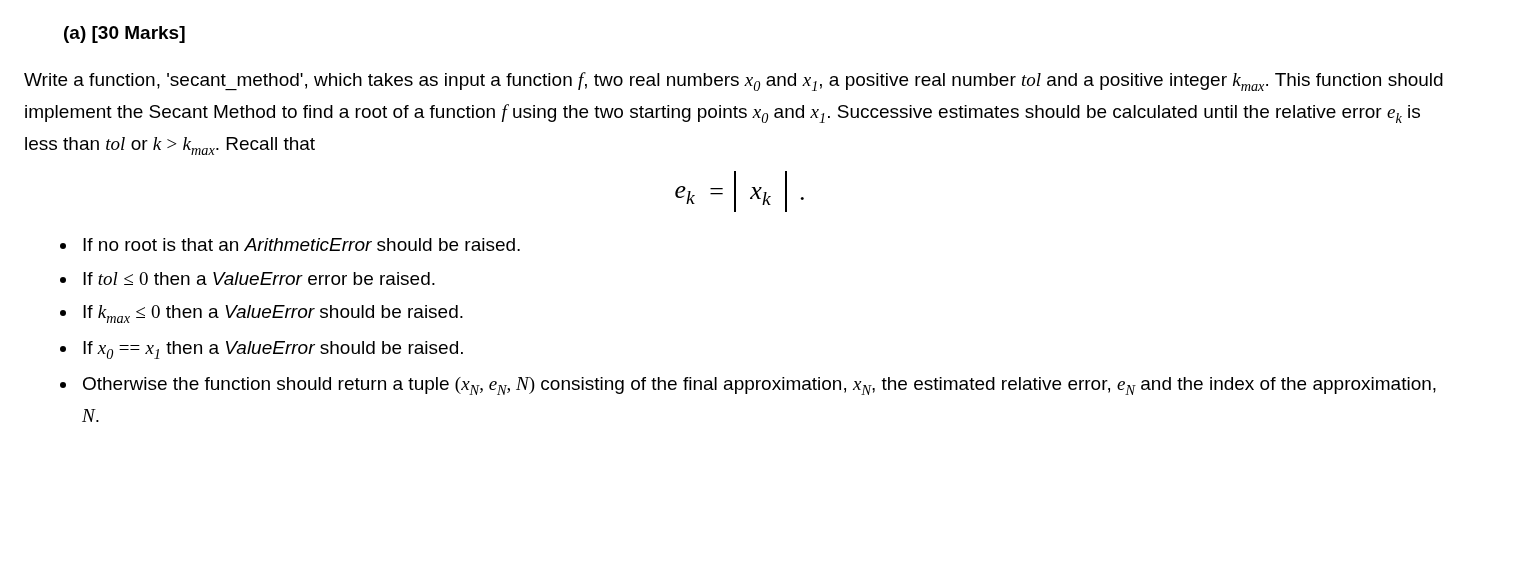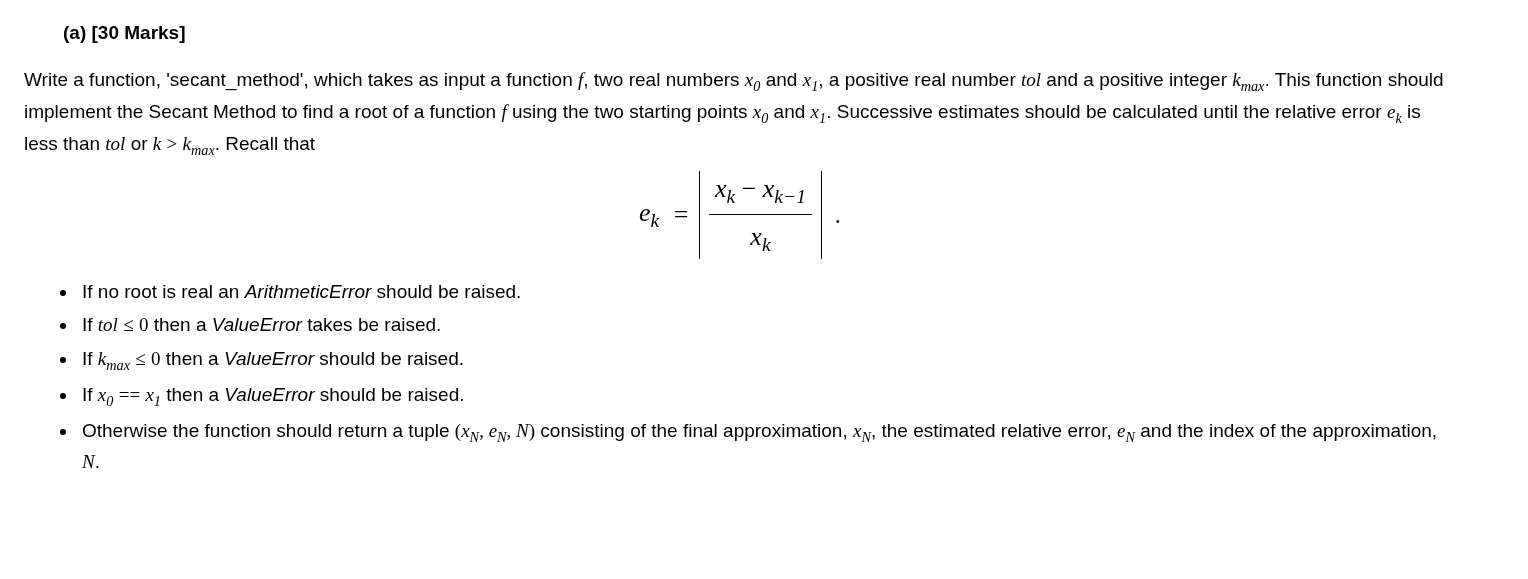--- a/index.html
+++ b/index.html
@@ -115,33 +115,32 @@
 
 <div class="para">
   <span>Write a function, 'secant_method', which takes as input a function </span><span class="math-it">f</span><span>, two real numbers </span><span class="math-it"><span class="math-it">x</span><span class="sub">0</span></span><span> and </span><span class="math-it"><span class="math-it">x</span><span class="sub">1</span></span><span>, a positive real number </span><span class="math-it">tol</span><span> and a positive integer </span><span class="math-it"><span class="math-it">k</span><span class="sub-it">max</span></span><span>. This function should implement the Secant Method to find a root of a function </span><span class="math-it">f</span><span> using the two starting points </span><span class="math-it"><span class="math-it">x</span><span class="sub">0</span></span><span> and </span><span class="math-it"><span class="math-it">x</span><span class="sub">1</span></span><span>. Successive estimates should be calculated until the relative error </span><span class="math-it"><span class="math-it">e</span><span class="sub-it">k</span></span><span> is less than </span><span class="math-it">tol</span><span> or </span><span class="math-it">k</span> <span class="math-rm">&gt;</span> <span class="math-it"><span class="math-it">k</span><span class="sub-it">max</span></span><span>. Recall that</span>
 </div>
 
 <div class="display-eq">
   <span class="lhs"><span>e</span><span class="sub-it">k</span></span>
   <span class="eq">=</span>
   <span class="abs-wrap">
     <span class="frac">
-      <span class="num"><span>x</span><span class="sub-it">k</span><span class="math-rm" style="font-style:normal"> − </span><span>x</span><span class="sub-it">k−1</span></span>
       <span class="den"><span>x</span><span class="sub-it">k</span></span>
     </span>
   </span>
   <span class="tail">.</span>
 </div>
 
 <ul class="bullets">
   <li>
-    <span>If no root is real an </span><span class="err-name">ArithmeticError</span><span> should be raised.</span>
+    <span>If no root is that an </span><span class="err-name">ArithmeticError</span><span> should be raised.</span>
   </li>
   <li>
-    <span>If </span><span class="math-it">tol</span> <span class="math-rm">≤</span> <span class="math-rm">0</span><span> then a </span><span class="err-name">ValueError</span><span> takes be raised.</span>
+    <span>If </span><span class="math-it">tol</span> <span class="math-rm">≤</span> <span class="math-rm">0</span><span> then a </span><span class="err-name">ValueError</span><span> error be raised.</span>
   </li>
   <li>
     <span>If </span><span class="math-it"><span class="math-it">k</span><span class="sub-it">max</span></span> <span class="math-rm">≤</span> <span class="math-rm">0</span><span> then a </span><span class="err-name">ValueError</span><span> should be raised.</span>
   </li>
   <li>
     <span>If </span><span class="math-it"><span class="math-it">x</span><span class="sub">0</span></span> <span class="math-rm">==</span> <span class="math-it"><span class="math-it">x</span><span class="sub">1</span></span><span> then a </span><span class="err-name">ValueError</span><span> should be raised.</span>
   </li>
   <li>
     <span>Otherwise the function should return a tuple </span><span class="math-rm">(</span><span class="math-it"><span class="math-it">x</span><span class="sub-it">N</span></span><span class="math-rm">, </span><span class="math-it"><span class="math-it">e</span><span class="sub-it">N</span></span><span class="math-rm">, </span><span class="math-it">N</span><span class="math-rm">)</span><span> consisting of the final approximation, </span><span class="math-it"><span class="math-it">x</span><span class="sub-it">N</span></span><span>, the estimated relative error, </span><span class="math-it"><span class="math-it">e</span><span class="sub-it">N</span></span><span> and the index of the approximation, </span><span class="math-it">N</span><span>.</span>
   </li>

